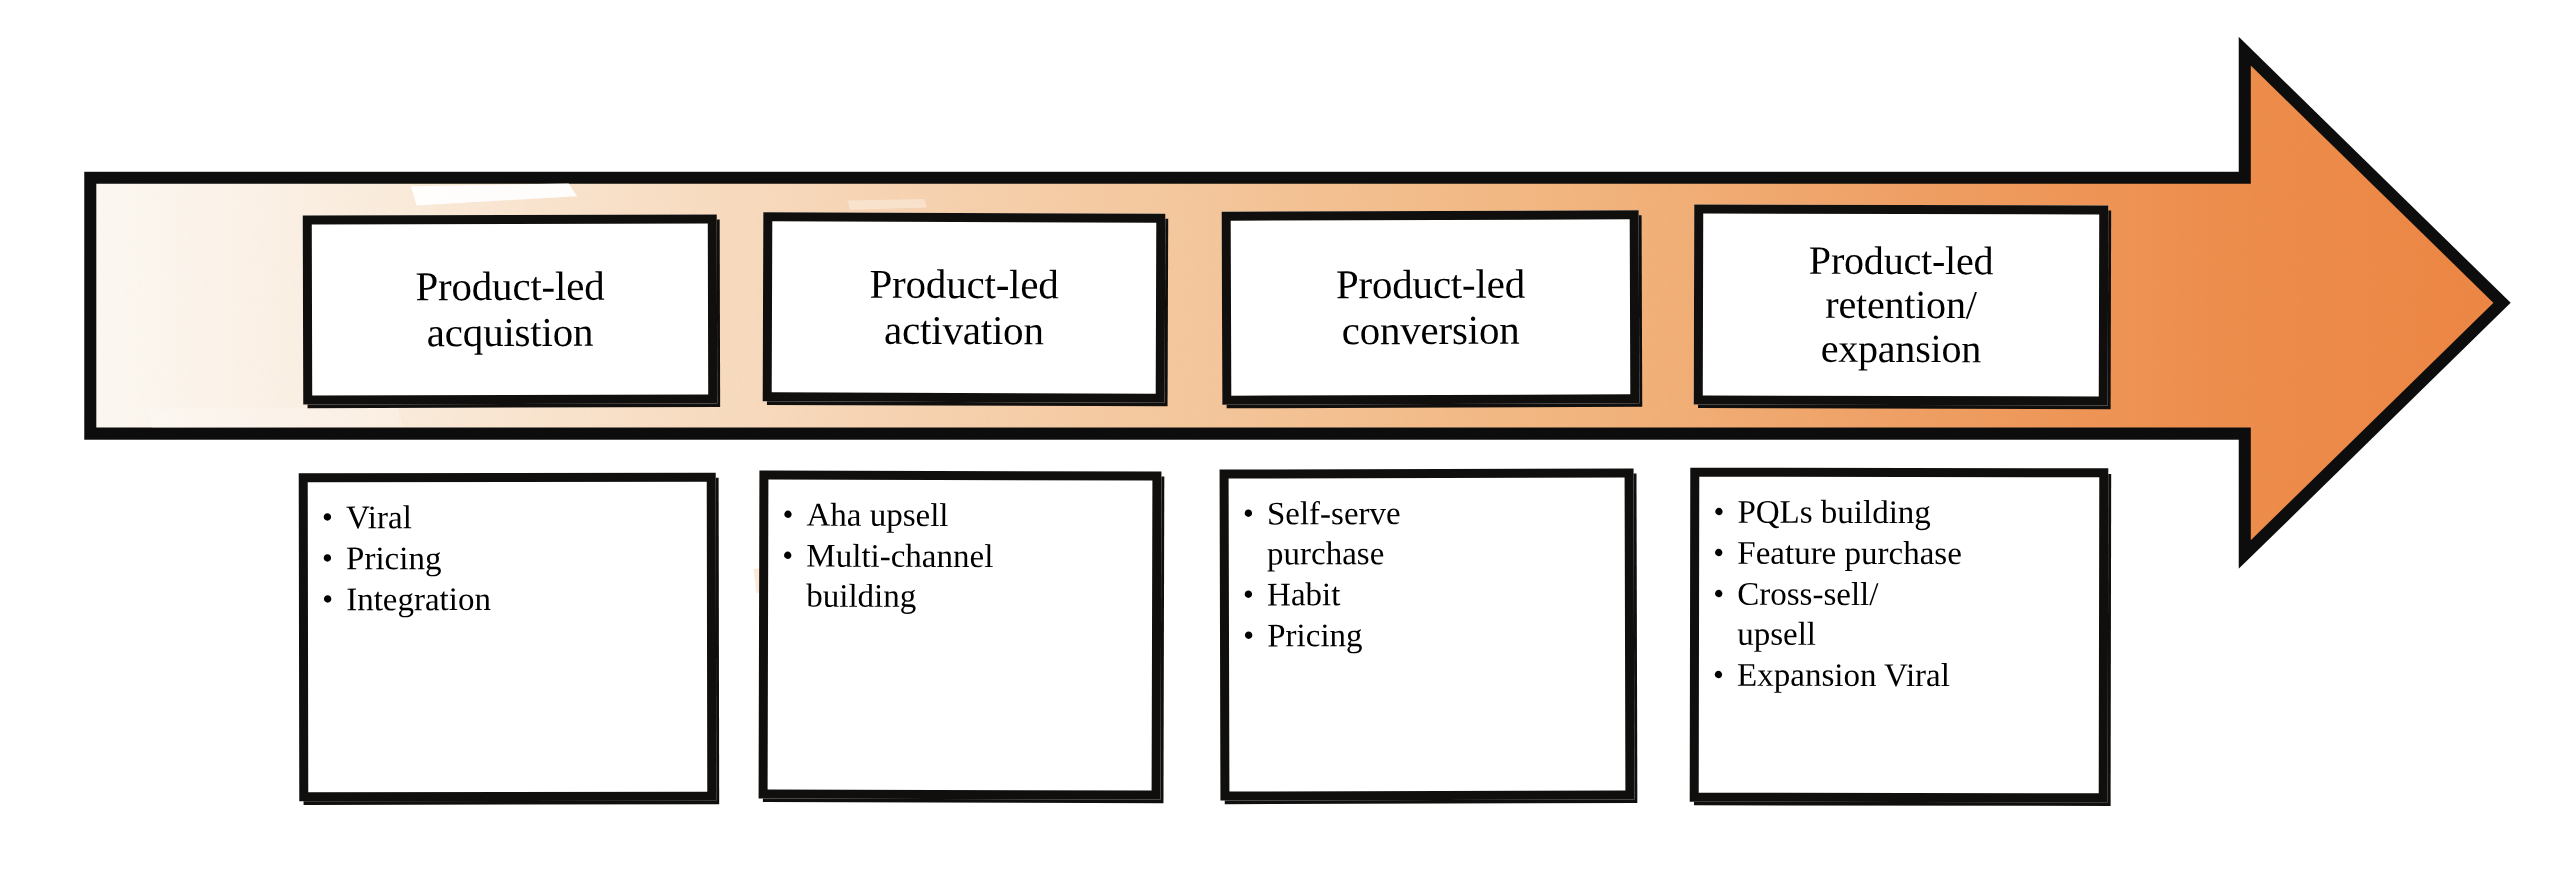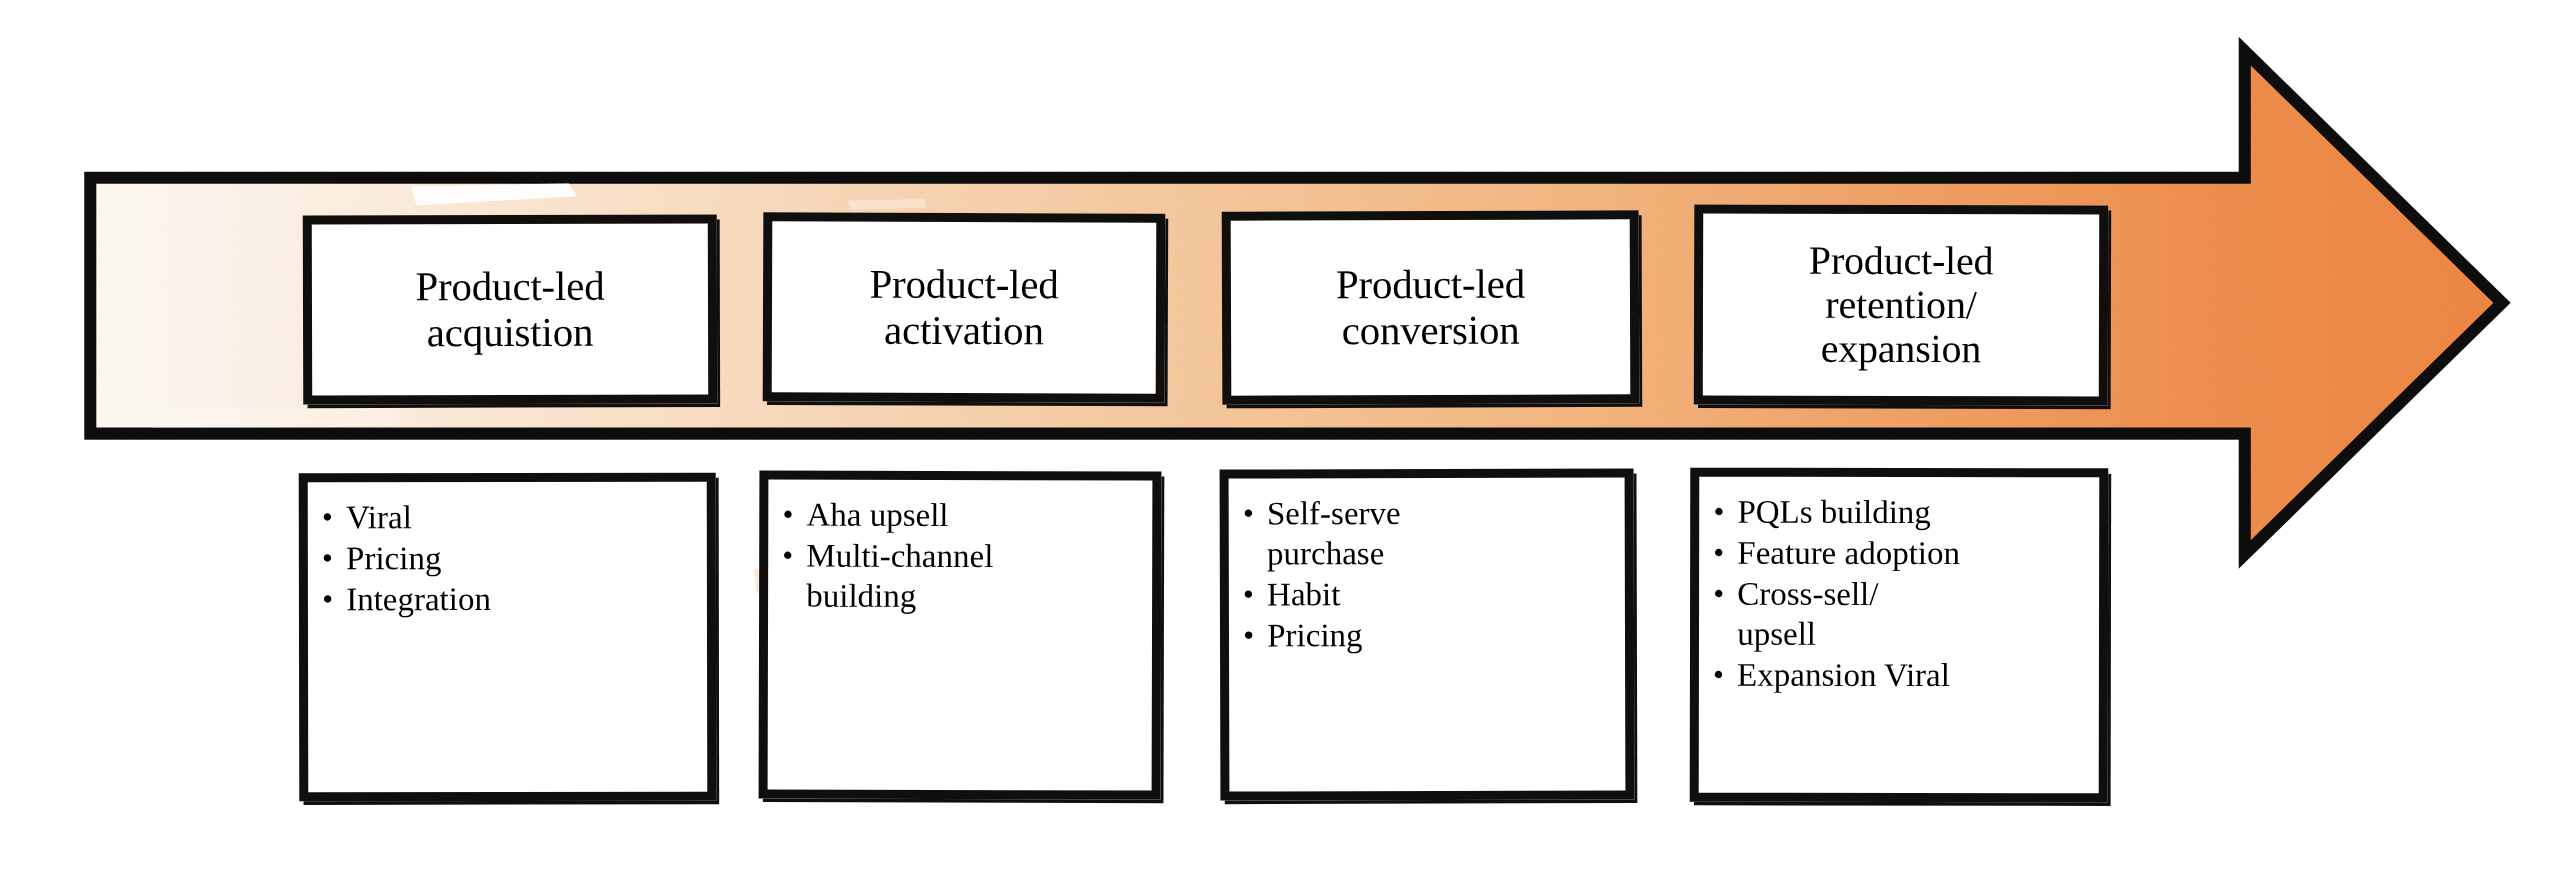--- a/index.html
+++ b/index.html
@@ -216,21 +216,21 @@
   </div>
 
   <div class="bullet-box" id="bullet-box-3">
     <ul class="bullet-list">
       <li class="bullet-item">
         <span class="bullet-dot">•</span>
         <span class="bullet-text">PQLs building</span>
       </li>
       <li class="bullet-item">
         <span class="bullet-dot">•</span>
-        <span class="bullet-text">Feature adoption</span>
+        <span class="bullet-text">Feature purchase</span>
       </li>
       <li class="bullet-item">
         <span class="bullet-dot">•</span>
         <span class="bullet-text">Cross-sell/
 upsell</span>
       </li>
       <li class="bullet-item">
         <span class="bullet-dot">•</span>
         <span class="bullet-text">Expansion Viral</span>
       </li>

